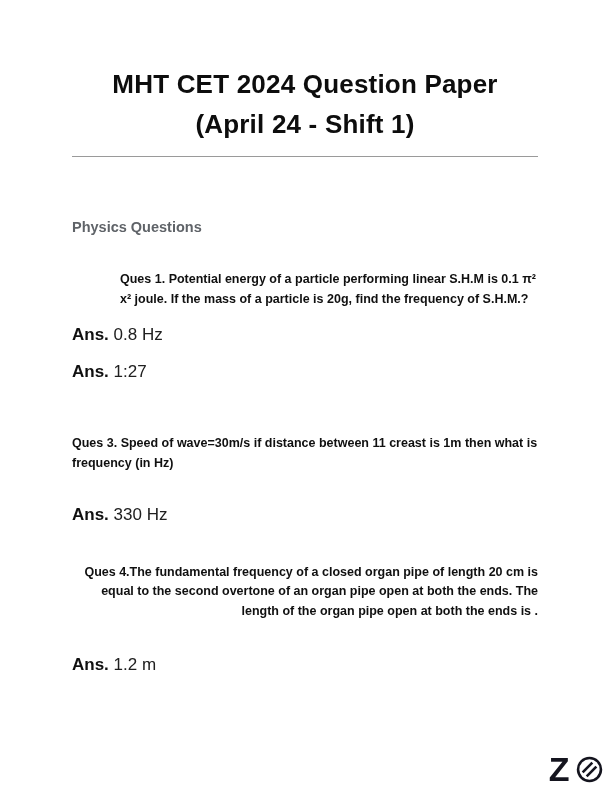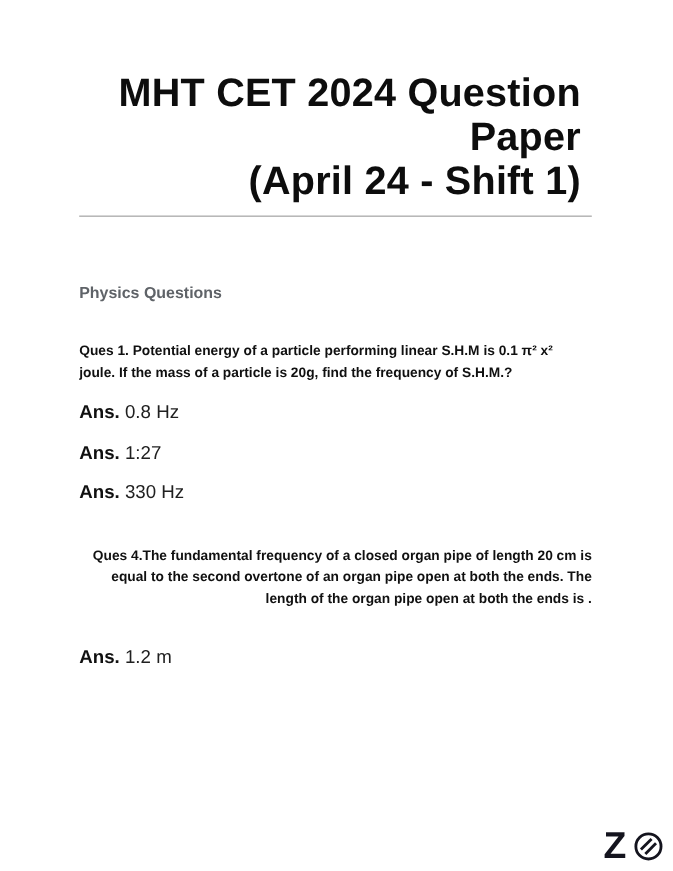--- a/index.html
+++ b/index.html
@@ -12,22 +12,22 @@
     font-family: "Liberation Sans", sans-serif;
     color: #111111;
     overflow: hidden;
     box-sizing: border-box;
   }
   .content {
     padding: 0 74px 0 72px;
   }
   .doc-title {
     margin: 64px 10px 0;
-    text-align: right;
-    font-size: 36px;
+    text-align: center;
+    font-size: 26px;
     font-weight: 700;
     line-height: 40px;
     color: #0d0d0d;
     letter-spacing: 0.2px;
   }
   .title-rule {
     border: none;
     border-top: 1px solid #9a9a9a;
     margin: 12px 0 0 0;
     height: 0;
@@ -45,26 +45,26 @@
     line-height: 19.5px;
     color: #101010;
   }
   .answer {
     font-size: 17px;
     font-weight: 400;
     line-height: 19.5px;
     color: #202020;
   }
   .answer .ans-label { font-weight: 700; color: #101010; }
-  .q-1 { margin-top: 33px; }
+  .q-1 { margin-top: 33px; margin-left: 48px; }
   .a-1 { margin-top: 16px; }
   .q-2 { margin-top: 19px; }
   .a-2 { margin-top: 15px; }
   .q-3 { margin-top: 53px; }
-  .a-3 { margin-top: 16px; }
+  .a-3 { margin-top: 32px; }
   .q-4 { margin-top: 38px; text-align: right; }
   .a-4 { margin-top: 34px; }
   .logo {
     position: absolute;
     right: 5px;
     bottom: 6px;
     display: flex;
     align-items: center;
     color: #14141e;
     font-size: 34px;
@@ -99,20 +99,21 @@
     <p class="answer a-1">
       <span class="ans-label">Ans.</span>
       <span class="ans-value">0.8 Hz</span>
     </p>
 
     <p class="answer a-2">
       <span class="ans-label">Ans.</span>
       <span class="ans-value">1:27</span>
     </p>
 
+    <p class="question q-3">Ques 3. Speed of wave=30m/s if distance between 11 creast is 1m then what is frequency (in Hz)</p>
     <p class="answer a-3">
       <span class="ans-label">Ans.</span>
       <span class="ans-value">330 Hz</span>
     </p>
 
     <p class="question q-4">Ques 4.The fundamental frequency of a closed organ pipe of length 20 cm is equal to the second overtone of an organ pipe open at both the ends. The length of the organ pipe open at both the ends is .</p>
     <p class="answer a-4">
       <span class="ans-label">Ans.</span>
       <span class="ans-value">1.2 m</span>
     </p>

